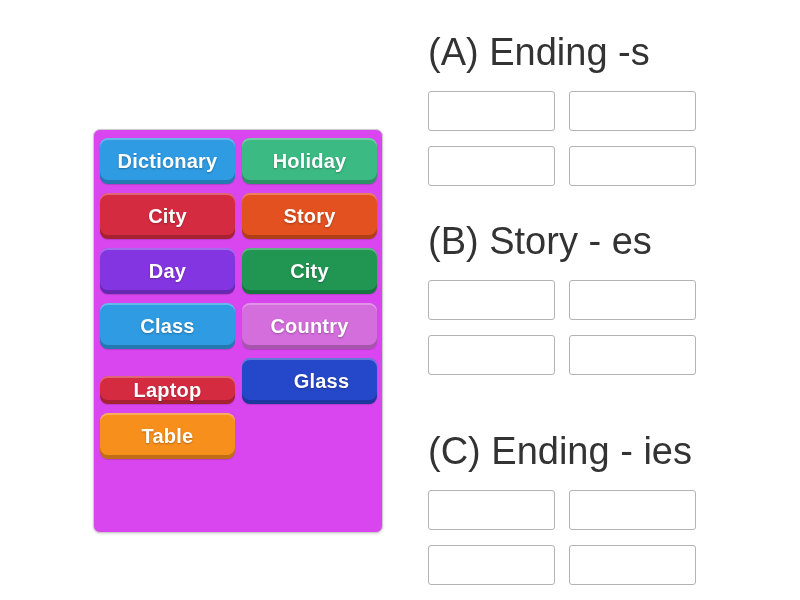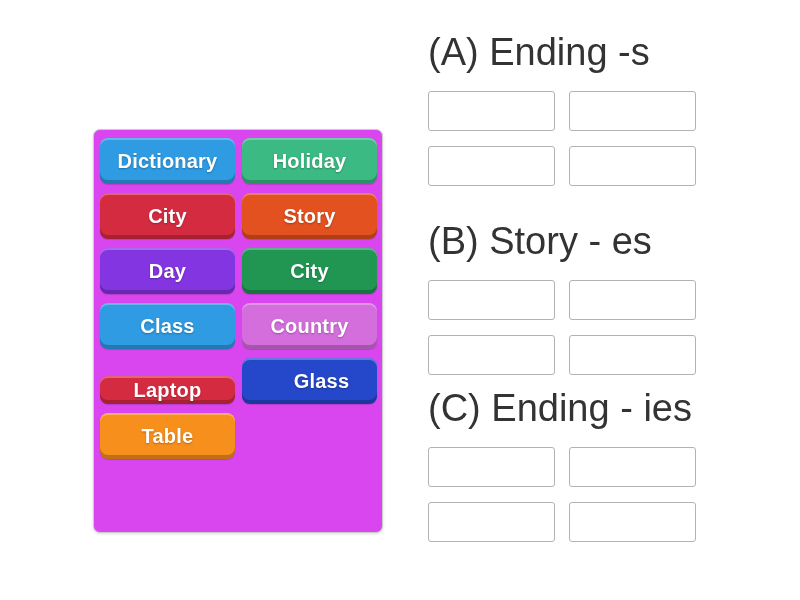--- a/index.html
+++ b/index.html
@@ -49,21 +49,21 @@
   }
 
   
   .group {
     position: absolute;
     left: 428px;
     width: 269px;
   }
   .group-a { top: 30px; }
   .group-b { top: 219px; }
-  .group-c { top: 386px; }
+  .group-c { top: 429px; }
   .group-header {
     height: 44px;
     line-height: 44px;
     text-align: left;
     font-size: 38px;
     color: #333333;
     white-space: nowrap;
   }
   .slot-grid {
     margin-top: 17px;

